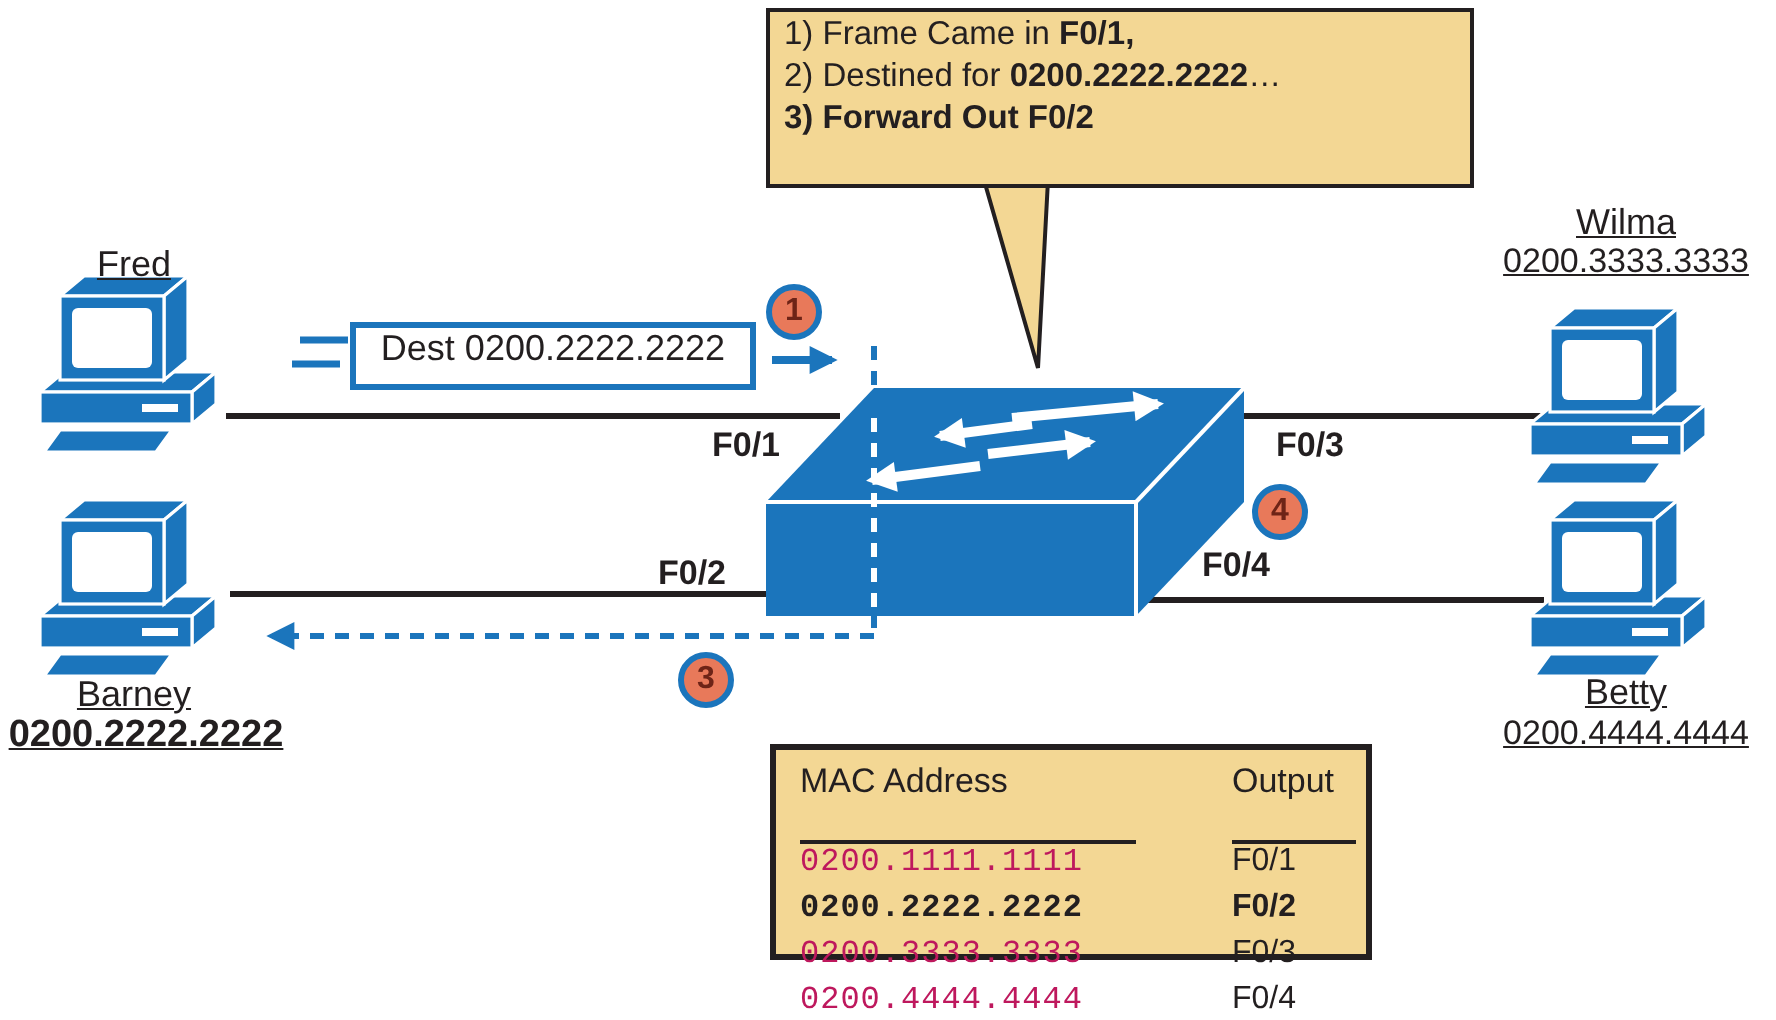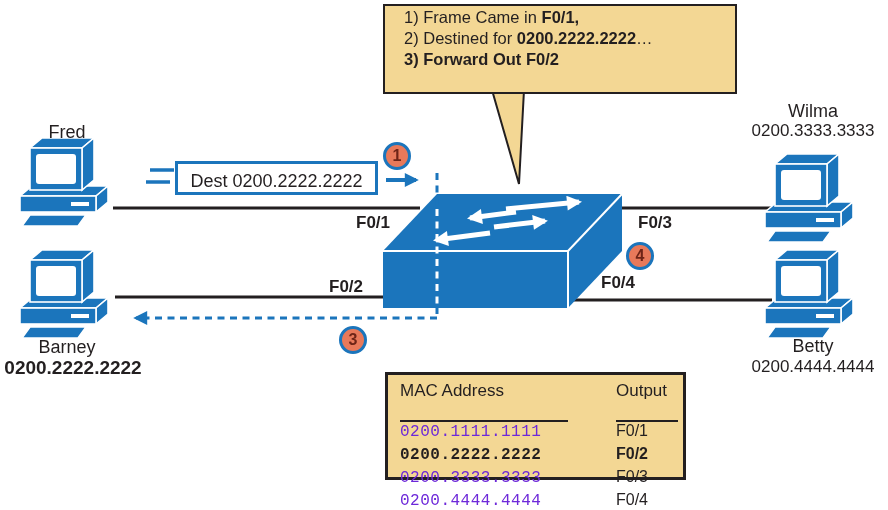--- a/index.html
+++ b/index.html
@@ -1,28 +1,28 @@
 <!DOCTYPE html>
 <html><head>
 <meta charset="utf-8">
 <style>
   html,body{margin:0;padding:0;background:#fff;}
   .stage{position:relative;width:888px;height:510px;background:#ffffff;overflow:hidden;
          font-family:"Liberation Sans",sans-serif;color:#231f20;}
-  .abs{position:absolute;}
+  .abs{position:absolute;text-decoration:underline;}
   svg.art{position:absolute;left:0;top:0;}
 
   .callout{position:absolute;left:383px;top:4px;width:354px;height:90px;
            background:#f3d794;border:2px solid #231f20;box-sizing:border-box;
-           padding:1px 19px;font-size:16.5px;line-height:21px;white-space:nowrap;}
+           padding:1px 7px;font-size:16.5px;line-height:21px;white-space:nowrap;}
   .callout b{font-weight:bold;}
 
   .frame-box{position:absolute;left:175px;top:161px;width:203px;height:34px;
              background:#ffffff;border:3px solid #1b75bc;box-sizing:border-box;
-             display:flex;align-items:flex-end;justify-content:center;font-size:18px;}
+             display:flex;align-items:flex-start;justify-content:center;font-size:18px;}
 
   .port{position:absolute;font-weight:bold;font-size:17px;}
 
   .dev-name{position:absolute;font-size:18px;text-align:center;}
   .dev-mac{position:absolute;font-size:17px;text-align:center;}
   .dev-mac.bold{font-weight:bold;font-size:19px;}
 
   .badge{position:absolute;width:28px;height:28px;border-radius:50%;
          background:#e8795a;border:3px solid #1b75bc;box-sizing:border-box;
          display:flex;align-items:center;justify-content:center;
@@ -31,21 +31,21 @@
   .mt-title{position:absolute;left:397px;top:345px;font-size:17px;}
   .mactable{position:absolute;left:385px;top:372px;width:301px;height:108px;
             background:#f3d794;border:3px solid #231f20;box-sizing:border-box;
             padding:6px 0 0 12px;}
   .mt-header{display:flex;font-size:17px;}
   .mt-h1{width:168px;border-bottom:2px solid #231f20;padding-bottom:3px;margin-right:48px;}
   .mt-h2{width:62px;border-bottom:2px solid #231f20;padding-bottom:19px;}
   .mt-row{display:flex;align-items:baseline;height:23px;}
   .mt-row:first-of-type{margin-top:3px;}
   .mt-mac{width:216px;font-family:"Liberation Mono","DejaVu Sans Mono",monospace;
-          font-size:16px;letter-spacing:.5px;color:#6d28d9;}
+          font-size:16px;letter-spacing:.5px;color:#be185d;}
   .mt-out{font-size:16px;color:#231f20;}
   .mt-row.hot .mt-mac{color:#231f20;font-weight:bold;}
   .mt-row.hot .mt-out{font-weight:bold;}
 </style>
 </head>
 <body>
 
 <div class="stage">
 
   <svg class="art" width="888" height="510" viewBox="0 0 888 510">

